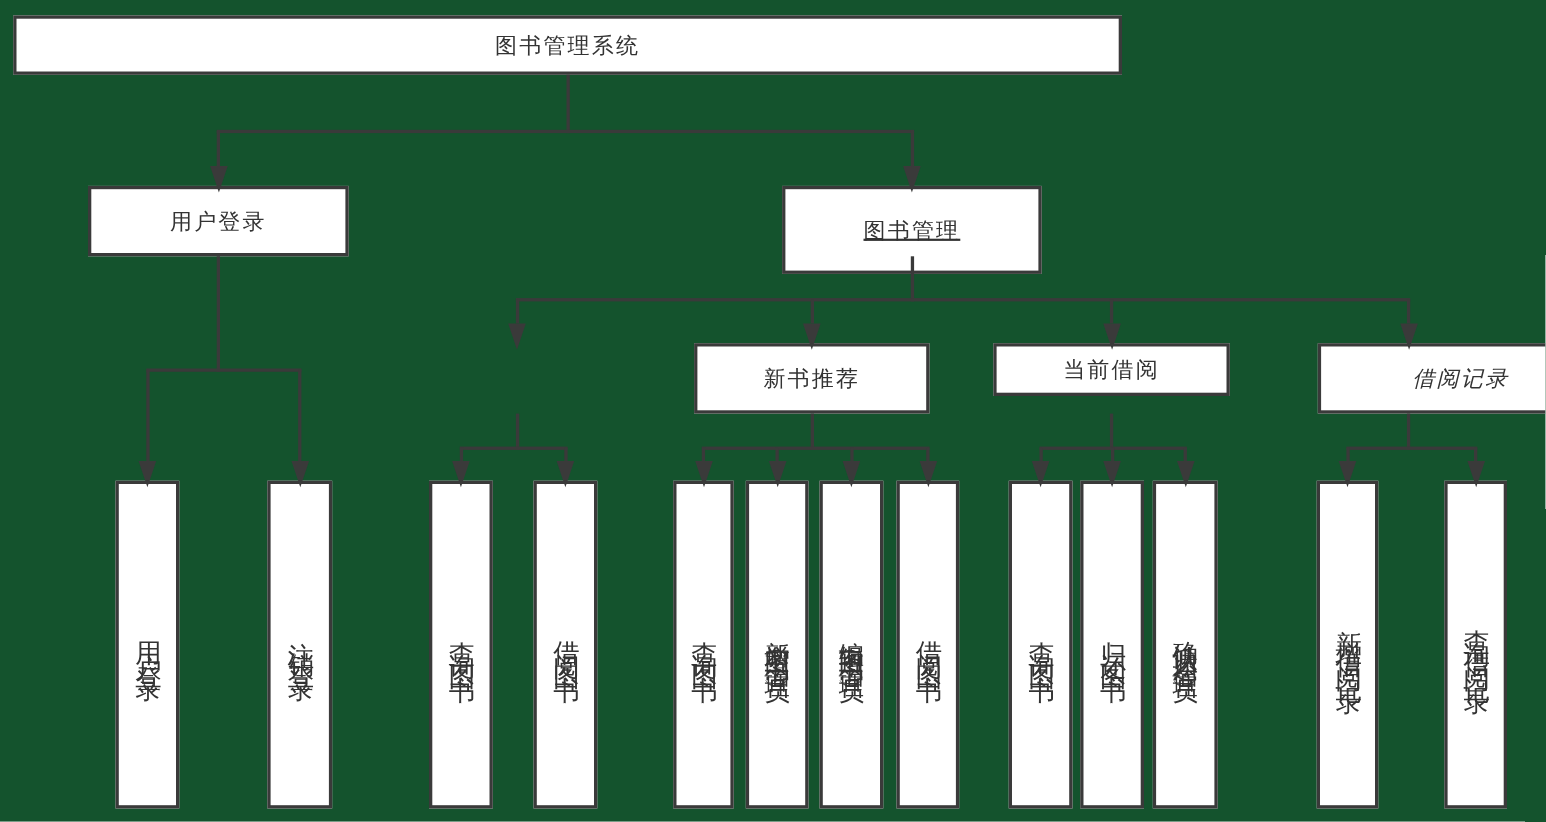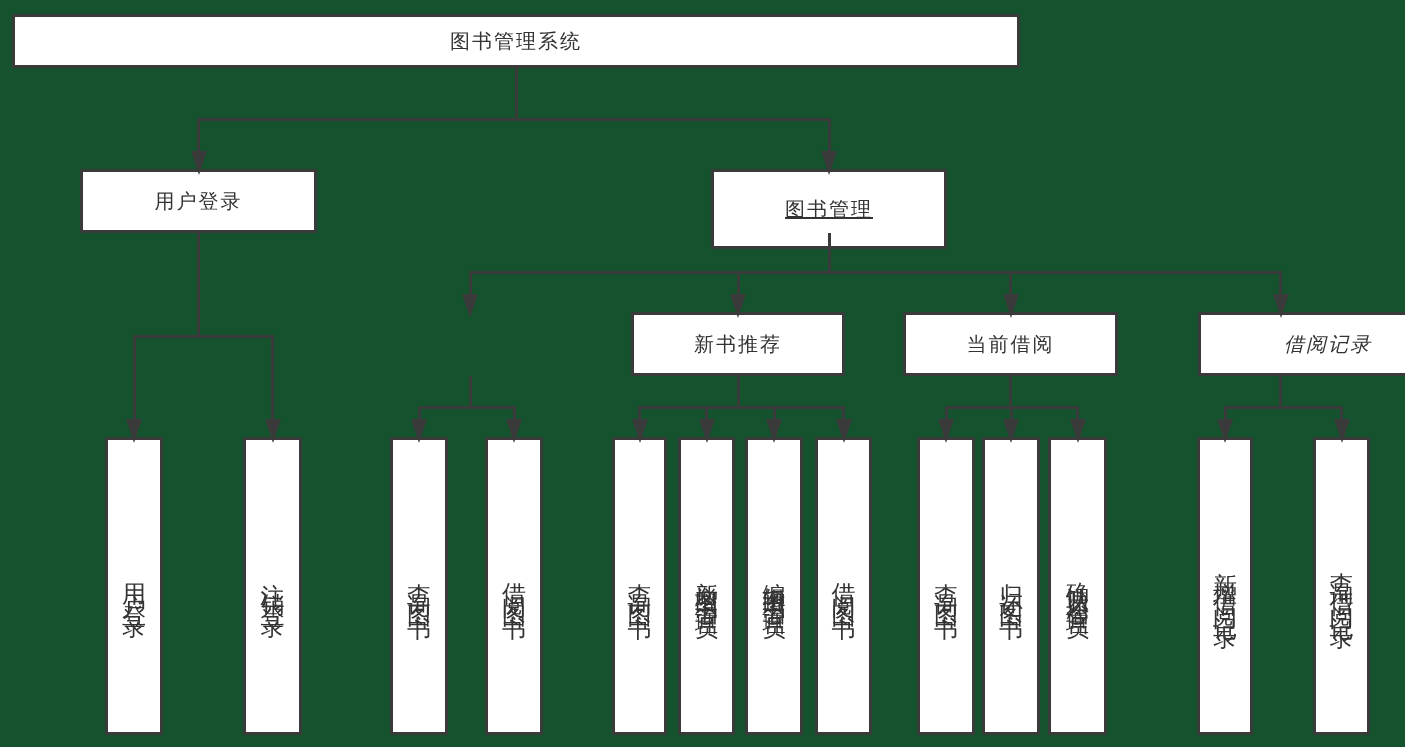--- a/index.html
+++ b/index.html
@@ -72,21 +72,21 @@
     </div>
     <div class="box h" style="left: 80px; top: 169px; width: 237px; height: 64px;">
       <span>用户登录</span>
     </div>
     <div class="box h" style="left: 711px; top: 169px; width: 236px; height: 80px; text-decoration: underline;">
       <span>图书管理</span>
     </div>
     <div class="box h" style="left: 631px; top: 312px; width: 214px; height: 64px;">
       <span>新书推荐</span>
     </div>
-    <div class="box h" style="left: 903px; top: 312px; width: 215px; height: 64px;">
+    <div class="box h" style="left: 903px; top: 312px; width: 215px; height: 48px;">
       <span>当前借阅</span>
     </div>
     <div class="box h" style="left: 1198px; top: 312px; width: 260px; height: 64px; font-style: italic;">
       <span>借阅记录</span>
     </div>
     <div class="box v" style="left: 105px; top: 437px; width: 58px; height: 298px;">
       <span>用户登录</span>
     </div>
     <div class="box v" style="left: 243px; top: 437px; width: 59px; height: 298px;">
       <span>注销登录</span>

